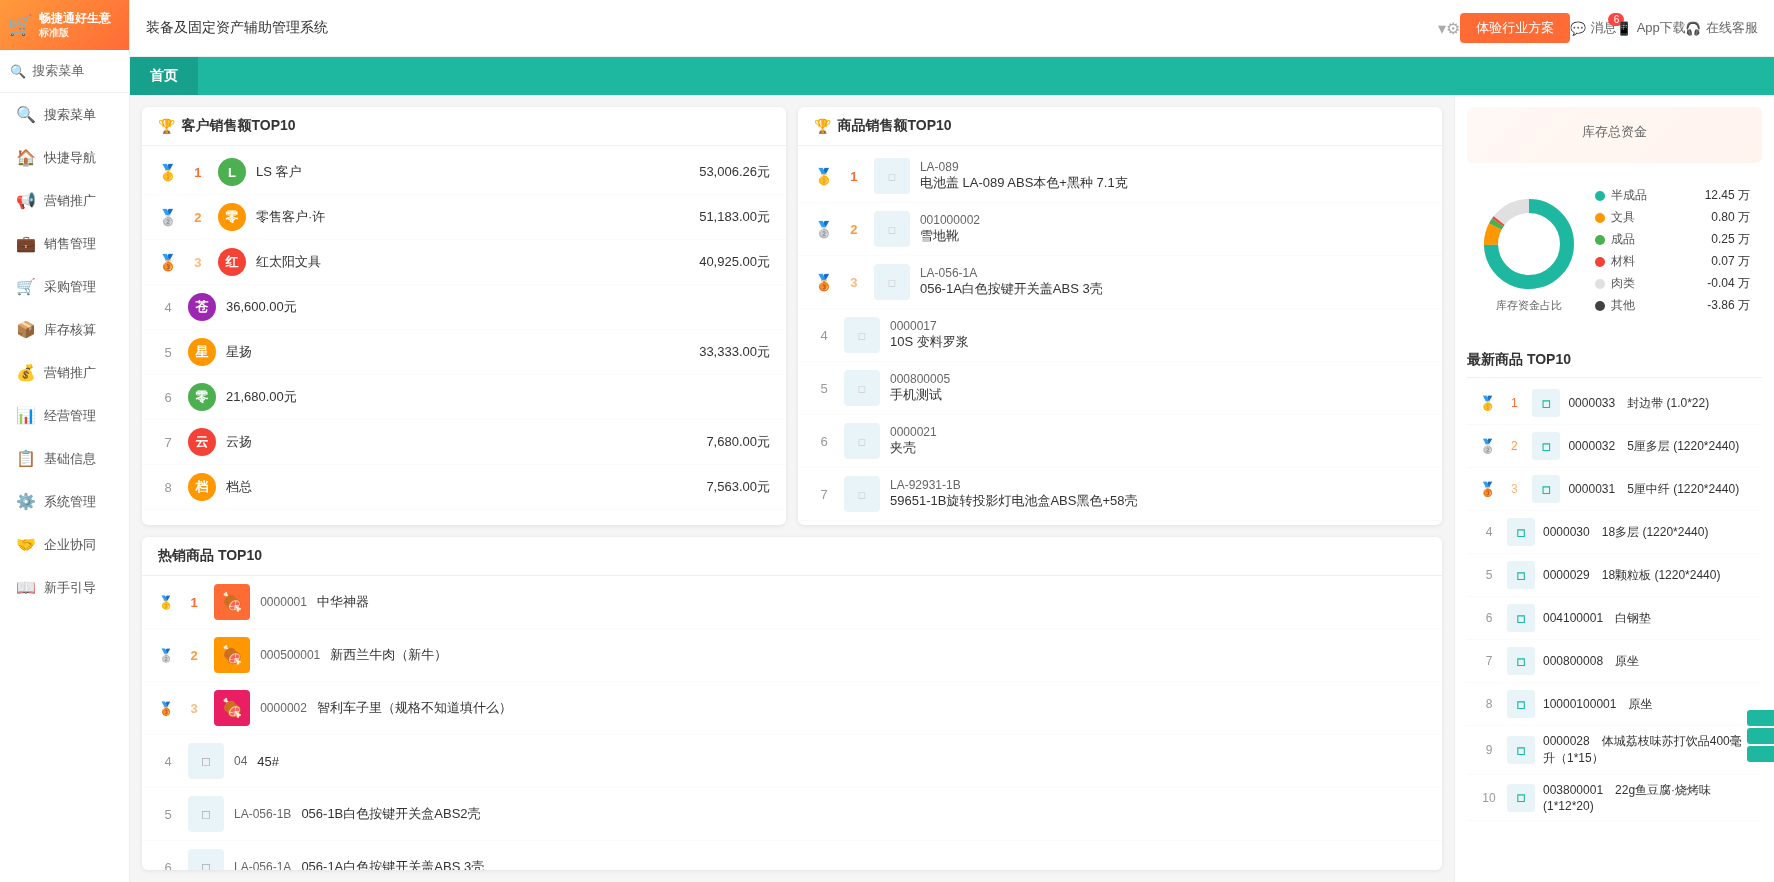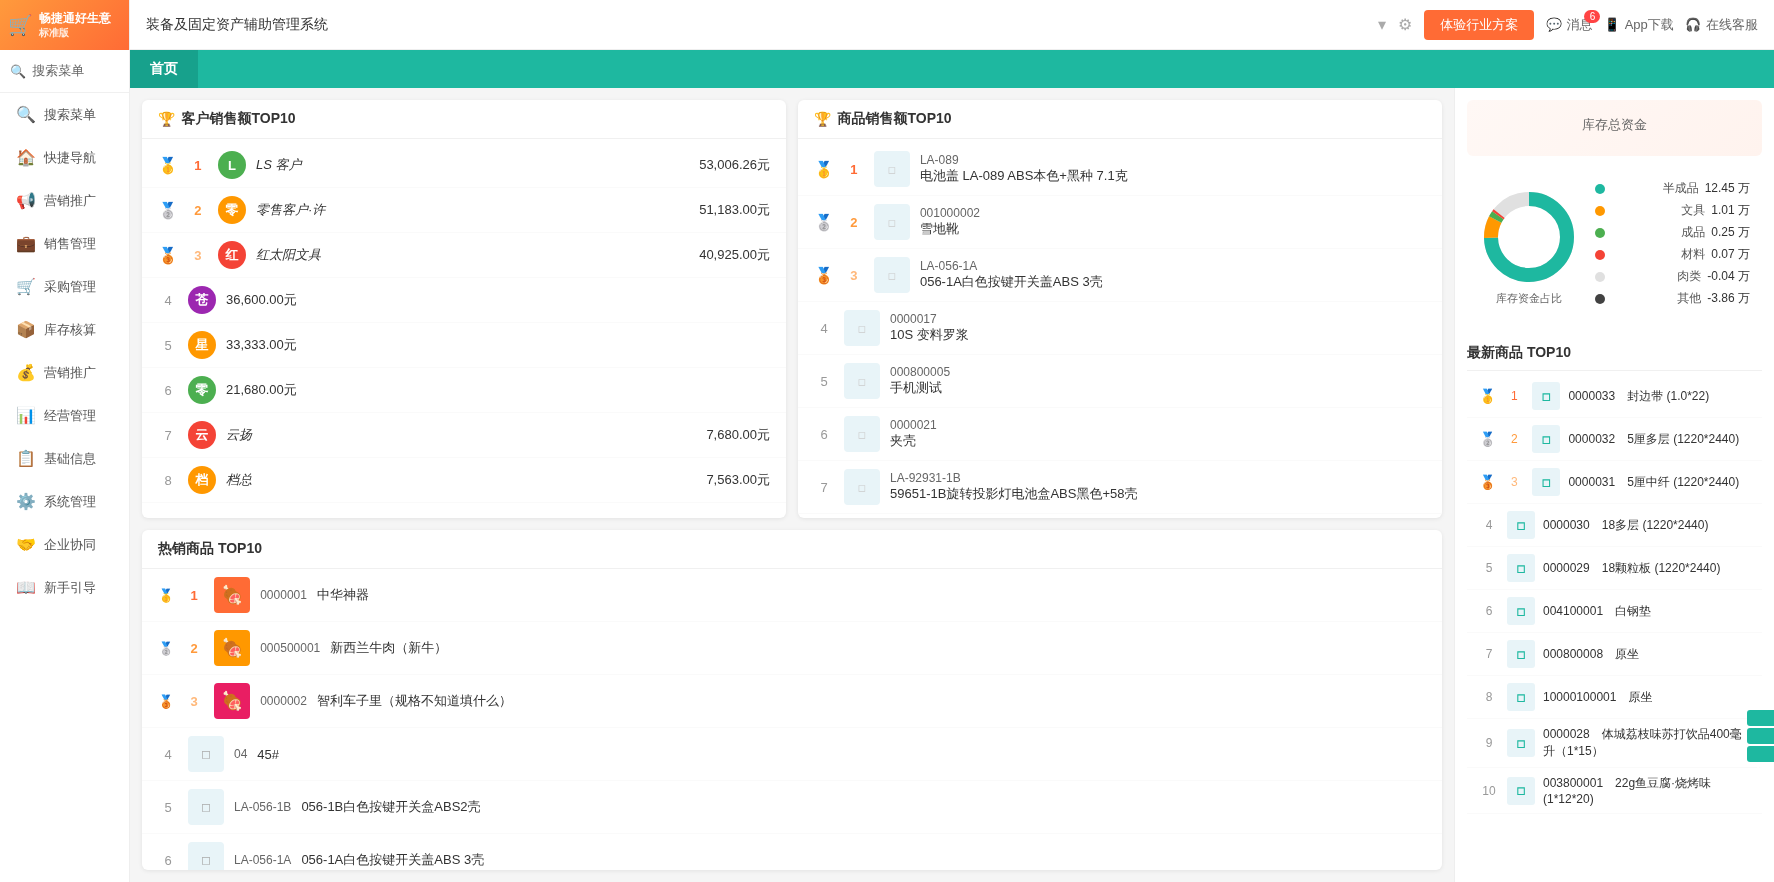--- a/index.html
+++ b/index.html
@@ -57,27 +57,27 @@
     .sidebar-nav-item .nav-icon { font-size: 16px; color: #aaa; }
 
     
     .main-content {
       flex: 1;
       display: flex;
       flex-direction: column;
       overflow: hidden;
     }
     .topbar {
-      height: 50px;
+      height: 57px;
       background: #fff;
       border-bottom: 1px solid #eee;
       display: flex;
       align-items: center;
       padding: 0 16px;
-      gap: 12px;
+      gap: 0;
     }
     .topbar-btn-trial {
       background: #ff6b35;
       color: #fff;
       border: none;
       border-radius: 4px;
       padding: 6px 16px;
       cursor: pointer;
       font-size: 13px;
     }
@@ -193,21 +193,21 @@
       height: 28px;
       border-radius: 50%;
       display: flex;
       align-items: center;
       justify-content: center;
       color: #fff;
       font-size: 13px;
       font-weight: bold;
       flex-shrink: 0;
     }
-    .rank-name { flex: 1; color: #333; font-size: 13px; font-style: italic; }
+    .rank-name { flex: 1; color: #333; font-size: 13px; }
     .rank-amount { color: #333; font-size: 13px; font-weight: 500; }
     .rank-trophy { font-size: 16px; }
 
     
     .product-item {
       display: flex;
       align-items: center;
       padding: 8px 16px;
       gap: 10px;
       border-bottom: 1px solid #fafafa;
@@ -254,21 +254,21 @@
     .inventory-total-value { font-size: 24px; color: #333; font-weight: bold; }
     .inventory-total-value span { font-size: 16px; }
 
     
     .chart-section {
       display: flex;
       align-items: center;
       gap: 16px;
       padding: 12px;
     }
-    .legend-list { flex: 1; text-align: right; }
+    .legend-list { flex: 1; }
     .legend-item {
       display: flex;
       align-items: center;
       gap: 6px;
       margin-bottom: 5px;
       font-size: 12px;
     }
     .legend-dot {
       width: 10px;
       height: 10px;
@@ -466,20 +466,21 @@
               <div class="rank-item">
 
     <span class="rank-num">4</span>
     <div class="rank-avatar" style="background:#9c27b0">苍</div>
     <span class="rank-amount">36,600.00元</span>
   </div>
               <div class="rank-item">
 
     <span class="rank-num">5</span>
     <div class="rank-avatar" style="background:#ff9800">星</div>
+    <span class="rank-name">星扬</span>
     <span class="rank-amount">33,333.00元</span>
   </div>
               <div class="rank-item">
 
     <span class="rank-num">6</span>
     <div class="rank-avatar" style="background:#4caf50">零</div>
     <span class="rank-amount">21,680.00元</span>
   </div>
               <div class="rank-item">
 
@@ -656,21 +657,21 @@
         </div>
         <div class="legend-list" id="inventory-legend">
             <div class="legend-item">
     <span class="legend-dot" style="background:#1eb8a0"></span>
     <span class="legend-name">半成品</span>
     <span class="legend-value">12.45 万</span>
   </div>
             <div class="legend-item">
     <span class="legend-dot" style="background:#ff9800"></span>
     <span class="legend-name">文具</span>
-    <span class="legend-value">1.01 万</span>
+    <span class="legend-value">0.80 万</span>
   </div>
             <div class="legend-item">
     <span class="legend-dot" style="background:#4caf50"></span>
     <span class="legend-name">成品</span>
     <span class="legend-value">0.25 万</span>
   </div>
             <div class="legend-item">
     <span class="legend-dot" style="background:#f44336"></span>
     <span class="legend-name">材料</span>
     <span class="legend-value">0.07 万</span>

